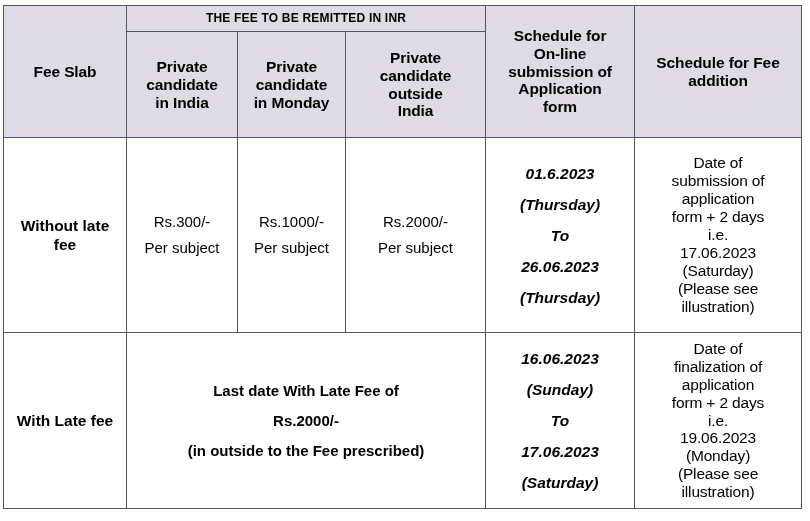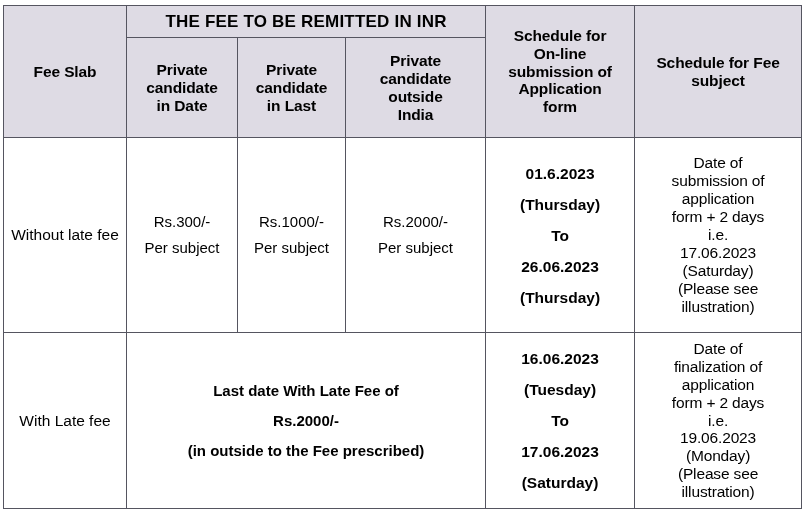--- a/index.html
+++ b/index.html
@@ -41,31 +41,31 @@
 
   
   .hdr {
     background: #dedbe4;
     font-weight: bold;
     font-size: 15.5px;
     line-height: 1.16;
     letter-spacing: -0.1px;
   }
   .hdr-group {
-    font-size: 17px;
+    font-size: 12px;
     letter-spacing: 0.2px;
   }
   .hdr-left {
     text-align: left;
     padding-left: 9px;
   }
 
   
   .slab-label {
-    font-weight: normal;
+    font-weight: bold;
     font-size: 15.5px;
     text-align: left;
     padding-left: 9px;
     line-height: 1.25;
   }
   .fee-cell {
     font-size: 15px;
     text-align: left;
     padding-left: 10px;
     line-height: 1.75;
@@ -74,20 +74,21 @@
   .merged-fee {
     font-size: 15px;
     text-align: center;
     line-height: 2.0;
     font-weight: bold;
   }
   .sched-cell {
     font-weight: bold;
     font-size: 15.5px;
     line-height: 2.0;
+    font-style: italic;
   }
   .pay-cell {
     font-weight: normal;
     font-size: 15.5px;
     line-height: 1.16;
     letter-spacing: -0.15px;
   }
 
   .line { display: block; }
 </style>
@@ -112,34 +113,34 @@
         <td class="hdr hdr-group" colspan="3">THE FEE TO BE REMITTED IN INR</td>
         <td class="hdr" rowspan="2">
           <span class="line">Schedule for</span>
           <span class="line">On-line</span>
           <span class="line">submission of</span>
           <span class="line">Application</span>
           <span class="line">form</span>
         </td>
         <td class="hdr" rowspan="2">
           <span class="line">Schedule for Fee</span>
-          <span class="line">subject</span>
+          <span class="line">addition</span>
         </td>
       </tr>
 
       <tr>
         <td class="hdr">
           <span class="line">Private</span>
           <span class="line">candidate</span>
-          <span class="line">in Date</span>
+          <span class="line">in India</span>
         </td>
         <td class="hdr">
           <span class="line">Private</span>
           <span class="line">candidate</span>
-          <span class="line">in Last</span>
+          <span class="line">in Monday</span>
         </td>
         <td class="hdr">
           <span class="line">Private</span>
           <span class="line">candidate</span>
           <span class="line">outside</span>
           <span class="line">India</span>
         </td>
       </tr>
 
       <tr style="height:195px">
@@ -178,21 +179,21 @@
 
       <tr style="height:176px">
         <td class="slab-label">With Late fee</td>
         <td class="merged-fee" colspan="3">
           <span class="line">Last date With Late Fee of</span>
           <span class="line">Rs.2000/-</span>
           <span class="line">(in outside to the Fee prescribed)</span>
         </td>
         <td class="sched-cell">
           <span class="line">16.06.2023</span>
-          <span class="line">(Tuesday)</span>
+          <span class="line">(Sunday)</span>
           <span class="line">To</span>
           <span class="line">17.06.2023</span>
           <span class="line">(Saturday)</span>
         </td>
         <td class="pay-cell">
           <span class="line">Date of</span>
           <span class="line">finalization of</span>
           <span class="line">application</span>
           <span class="line">form + 2 days</span>
           <span class="line">i.e.</span>

